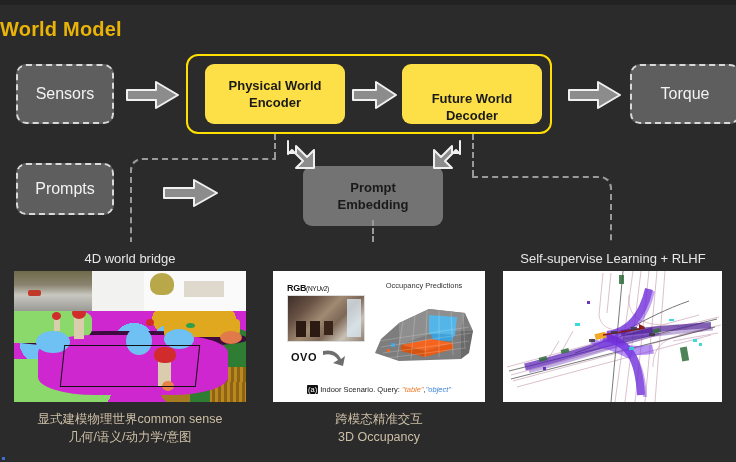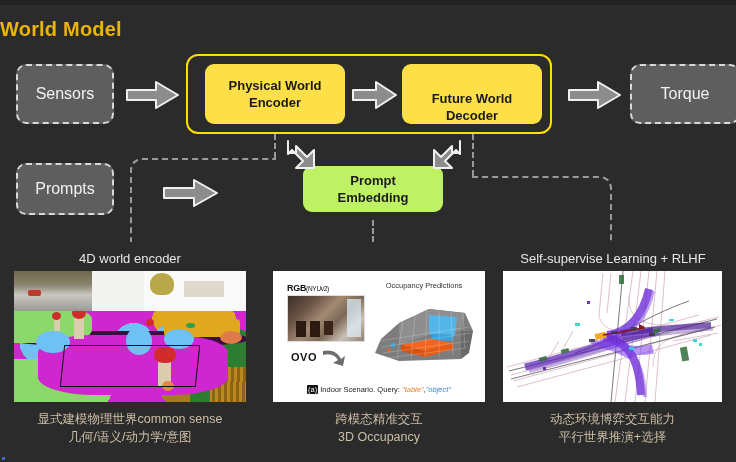--- a/index.html
+++ b/index.html
@@ -56,22 +56,22 @@
     position:absolute;
     background:#fde047;
     border-radius:9px;
     display:flex;flex-direction:column;align-items:center;justify-content:center;
     color:#1a1a1a;font-size:13px;font-weight:bold;line-height:1.32;
     text-align:center;
   }
   #encoder-box{left:205px;top:64px;width:140px;height:60px;}
   #decoder-box{left:402px;top:64px;width:140px;height:60px;justify-content:flex-end;}
   #prompt-embedding-box{
-    left:303px;top:166px;width:140px;height:46px;
-    background:#bef264;border-radius:9px;text-align:right;
+    left:303px;top:166px;width:140px;height:60px;
+    background:#737373;border-radius:9px;text-align:right;
   }
 
   
   .block-arrow{position:absolute;}
   .block-arrow svg{display:block;}
 
   
   .dash-v{position:absolute;border-left:2px dashed #9a9a9a;}
   .elbow{
     position:absolute;
@@ -250,21 +250,21 @@
 
   <div class="dash-v" style="left:274px;top:134px;height:24px;"></div>
   <div class="dash-v" style="left:472px;top:134px;height:42px;"></div>
 
   <div class="elbow" style="left:130px;top:158px;width:146px;height:84px;"></div>
 
   <div class="dash-v" style="left:372px;top:220px;height:22px;"></div>
 
   <div class="elbow-tr" style="left:472px;top:176px;width:140px;height:66px;"></div>
 
-  <div class="cap-label" style="left:30px;top:251px;width:200px;">4D world encoder</div>
+  <div class="cap-label" style="left:30px;top:251px;width:200px;">4D world bridge</div>
   <div class="cap-label" style="left:508px;top:251px;width:210px;">Self-supervise Learning + RLHF</div>
 
   <div class="figure" id="fig-1">
     <div class="seg"></div>
     <div class="purple-band"></div>
     <div class="grn-l"></div>
     <div class="grn-l2"></div>
     <div class="grn-r"></div>
     <div class="ochre-r"></div>
     <div class="mag"></div>
@@ -443,20 +443,16 @@
   <div class="zh-cap" style="left:4px;top:410px;width:252px;">
     <div>显式建模物理世界common sense</div>
     <div>几何/语义/动力学/意图</div>
   </div>
 
   <div class="zh-cap" style="left:273px;top:410px;width:212px;">
     <div>跨模态精准交互</div>
     <div>3D Occupancy</div>
   </div>
 
-  <div class="zh-cap" style="left:503px;top:410px;width:219px;">
-    <div>动态环境博弈交互能力</div>
-    <div>平行世界推演+选择</div>
-  </div>
 
   <div class="blue-dot"></div>
 
 </div>
 
 </body></html>

